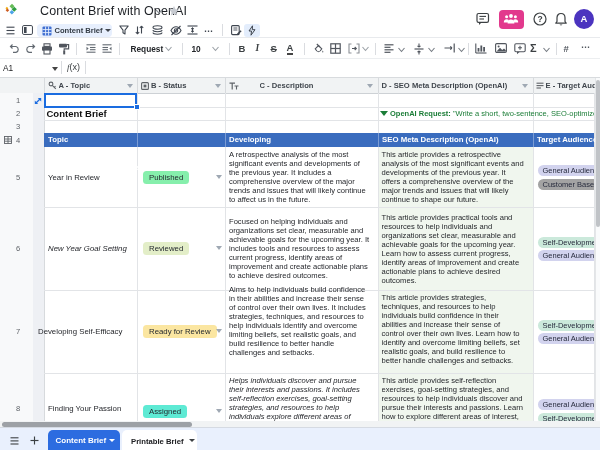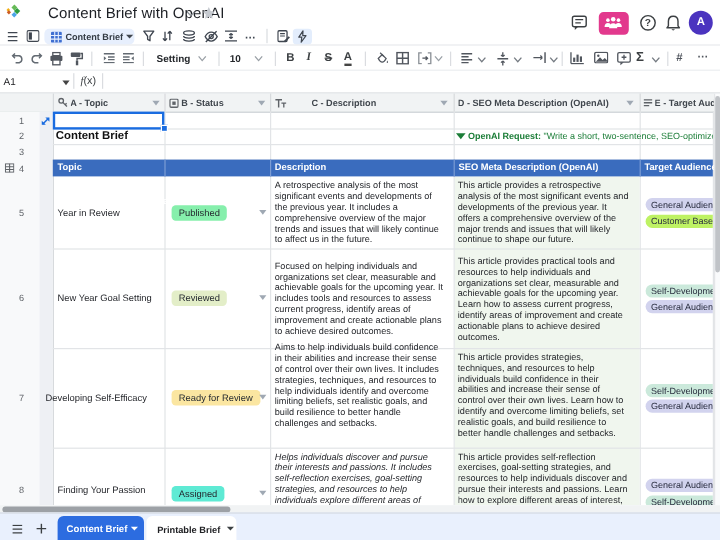--- a/index.html
+++ b/index.html
@@ -143,21 +143,21 @@
   <path d="M0.5 2.8 L2.6 4.6 L0.5 6.4 Z" fill="#636a72"></path>
 </svg>
 <svg class="ic" style="left:101.5px;top:43.5px" width="10" height="9" viewBox="0 0 10 9">
   <line x1="0.5" y1="0.8" x2="9.5" y2="0.8" stroke="#636a72" stroke-width="1.1"></line>
   <line x1="0.5" y1="3.5" x2="6" y2="3.5" stroke="#636a72" stroke-width="1.1"></line>
   <line x1="0.5" y1="5.7" x2="6" y2="5.7" stroke="#636a72" stroke-width="1.1"></line>
   <line x1="0.5" y1="8.2" x2="9.5" y2="8.2" stroke="#636a72" stroke-width="1.1"></line>
   <path d="M9.5 2.8 L7.4 4.6 L9.5 6.4 Z" fill="#636a72"></path>
 </svg>
 <div class="sep3" style="left:119px;"></div>
-<div class="abs" style="left:130.5px;top:44px;font-size:8.3px;font-weight:bold;color:#24272b;">Setting</div>
+<div class="abs" style="left:130.5px;top:44px;font-size:8.3px;font-weight:bold;color:#24272b;">Request</div>
 <svg class="ic" style="left:164px;top:46px" width="9" height="6" viewBox="0 0 9 6">
     <path d="M1.5 1 L4.5 4.5 L7.5 1" stroke="#9aa0a6" stroke-width="1.1" fill="none"></path>
   </svg>
 <div class="sep3" style="left:182px;"></div>
 <div class="abs" style="left:191.5px;top:44px;font-size:8.3px;font-weight:bold;color:#24272b;">10</div>
 <svg class="ic" style="left:211px;top:46px" width="9" height="6" viewBox="0 0 9 6">
     <path d="M1.5 1 L4.5 4.5 L7.5 1" stroke="#9aa0a6" stroke-width="1.1" fill="none"></path>
   </svg>
 <div class="sep3" style="left:229px;"></div>
 <div class="abs" style="left:238.5px;top:42.5px;font-size:9.5px;font-weight:bold;color:#3c4043;">B</div>
@@ -312,40 +312,40 @@
 
 <div class="hline" style="left:44px;top:107px;width:551px;"></div>
 <div class="hline" style="left:44px;top:120px;width:551px;"></div>
 <div class="hline" style="left:44px;top:133px;width:551px;"></div>
 
 <div class="abs" style="left:378.5px;top:147px;width:154.5px;height:274px;background:#f0f6ee;"></div>
 
 <div class="abs" style="left:44px;top:133px;width:550px;height:14px;background:#3a6cbe;"></div>
 <div class="hdrcell" style="left:48px;">Topic</div>
 <div class="hdrcell" style="left:128px;margin-top:28px;">Status</div>
-<div class="hdrcell" style="left:229px;">Description</div>
+<div class="hdrcell" style="left:229px;">Developing</div>
 <div class="hdrcell" style="left:382px;">SEO Meta Description (OpenAI)</div>
 <div class="hdrcell" style="left:537px;">Target Audience</div>
 <div class="vline" style="left:137px;top:133px;height:14px;background:#7b9cd4;"></div>
 <div class="vline" style="left:225px;top:133px;height:14px;background:#7b9cd4;"></div>
 <div class="vline" style="left:378px;top:133px;height:14px;background:#7b9cd4;"></div>
 <div class="vline" style="left:533px;top:133px;height:14px;background:#7b9cd4;"></div>
 
 <div class="hline" style="left:44px;top:207px;width:551px;"></div>
 <div class="hline" style="left:44px;top:290px;width:551px;"></div>
 <div class="hline" style="left:44px;top:373px;width:551px;"></div>
 
 <div class="abs" style="left:46.5px;top:108px;font-size:9.5px;font-weight:bold;color:#111;">Content Brief</div>
 <div class="abs" style="left:379px;top:107px;width:215px;height:13px;overflow:hidden;">
   <div style="position:absolute;left:0.5px;top:3.5px;width:0;height:0;border-left:4px solid transparent;border-right:4px solid transparent;border-top:5.5px solid #1b7d37;"></div>
   <div style="position:absolute;left:11px;top:2px;font-size:7.5px;color:#1b7d37;white-space:nowrap;"><b>OpenAI Request:</b> "Write a short, two-sentence, SEO-optimized description"</div>
 </div>
 
 <div class="abs" style="left:48px;top:147px;width:85px;height:60px;font-size:7.8px;color:#1f2126;display:flex;align-items:center;">Year in Review</div>
-<div class="abs" style="left:48px;top:207px;width:85px;height:83px;font-size:7.8px;color:#1f2126;display:flex;align-items:center;">New Year Goal Setting</div>
+<div class="abs" style="left:48px;top:207px;width:85px;height:83px;font-size:7.8px;color:#1f2126;display:flex;align-items:center;font-style:italic;">New Year Goal Setting</div>
 <div class="abs" style="left:38px;top:290px;width:85px;height:83px;font-size:7.8px;color:#1f2126;display:flex;align-items:center;">Developing Self-Efficacy</div>
 <div class="abs" style="left:48px;top:373px;width:85px;height:70px;font-size:7.8px;color:#1f2126;display:flex;align-items:center;">Finding Your Passion</div>
 
 <div class="pill" style="left:143px;top:170.5px;background:#86efac;">Published</div>
 <div class="pill" style="left:143px;top:242px;background:#e3eec8;">Reviewed</div>
 <div class="pill" style="left:143px;top:325px;background:#fbe6a1;">Ready for Review</div>
 <div class="pill" style="left:143px;top:404.5px;background:#5eead4;">Assigned</div>
 <div class="chev" style="left:215.5px;top:174.5px;"></div>
 <div class="chev" style="left:215.5px;top:246px;"></div>
 <div class="chev" style="left:215.5px;top:329px;"></div>
@@ -360,21 +360,21 @@
 
 <div class="celltxt" style="left:381.5px;top:150px;">This article provides a retrospective<br>analysis of the most significant events and<br>developments of the previous year. It<br>offers a comprehensive overview of the<br>major trends and issues that will likely<br>continue to shape our future.</div>
 <div class="celltxt" style="left:381.5px;top:212.5px;">This article provides practical tools and<br>resources to help individuals and<br>organizations set clear, measurable and<br>achievable goals for the upcoming year.<br>Learn how to assess current progress,<br>identify areas of improvement and create<br>actionable plans to achieve desired<br>outcomes.</div>
 <div class="celltxt" style="left:381.5px;top:293px;">This article provides strategies,<br>techniques, and resources to help<br>individuals build confidence in their<br>abilities and increase their sense of<br>control over their own lives. Learn how to<br>identify and overcome limiting beliefs, set<br>realistic goals, and build resilience to<br>better handle challenges and setbacks.</div>
 <div class="abs" style="left:381.5px;top:373px;width:151px;height:48px;overflow:hidden;">
     <div style="position:relative;top:3px;font-size:7.6px;line-height:9px;color:#1f2126;">This article provides self-reflection<br>exercises, goal-setting strategies, and<br>resources to help individuals discover and<br>pursue their interests and passions. Learn<br>how to explore different areas of interest,<br>identify your strengths and passions, and</div>
   </div>
 
 <div class="abs" style="left:533px;top:147px;width:61px;height:60px;overflow:hidden;">
   <div class="apill" style="position:absolute;left:4.5px;top:18px;background:#d2d3ee;">General Audience</div>
-  <div class="apill" style="position:absolute;left:4.5px;top:31.5px;background:#bef264;">Customer Base</div>
+  <div class="apill" style="position:absolute;left:4.5px;top:31.5px;background:#a3a3a3;">Customer Base</div>
 </div>
 <div class="abs" style="left:533px;top:207px;width:61px;height:83px;overflow:hidden;">
   <div class="apill" style="position:absolute;left:4.5px;top:29.5px;background:#cbe9db;">Self-Development</div>
   <div class="apill" style="position:absolute;left:4.5px;top:43px;background:#d2d3ee;">General Audience</div>
 </div>
 <div class="abs" style="left:533px;top:290px;width:61px;height:83px;overflow:hidden;">
   <div class="apill" style="position:absolute;left:4.5px;top:29.5px;background:#cbe9db;">Self-Development</div>
   <div class="apill" style="position:absolute;left:4.5px;top:43px;background:#d2d3ee;">General Audience</div>
 </div>
 <div class="abs" style="left:533px;top:373px;width:61px;height:48px;overflow:hidden;">

